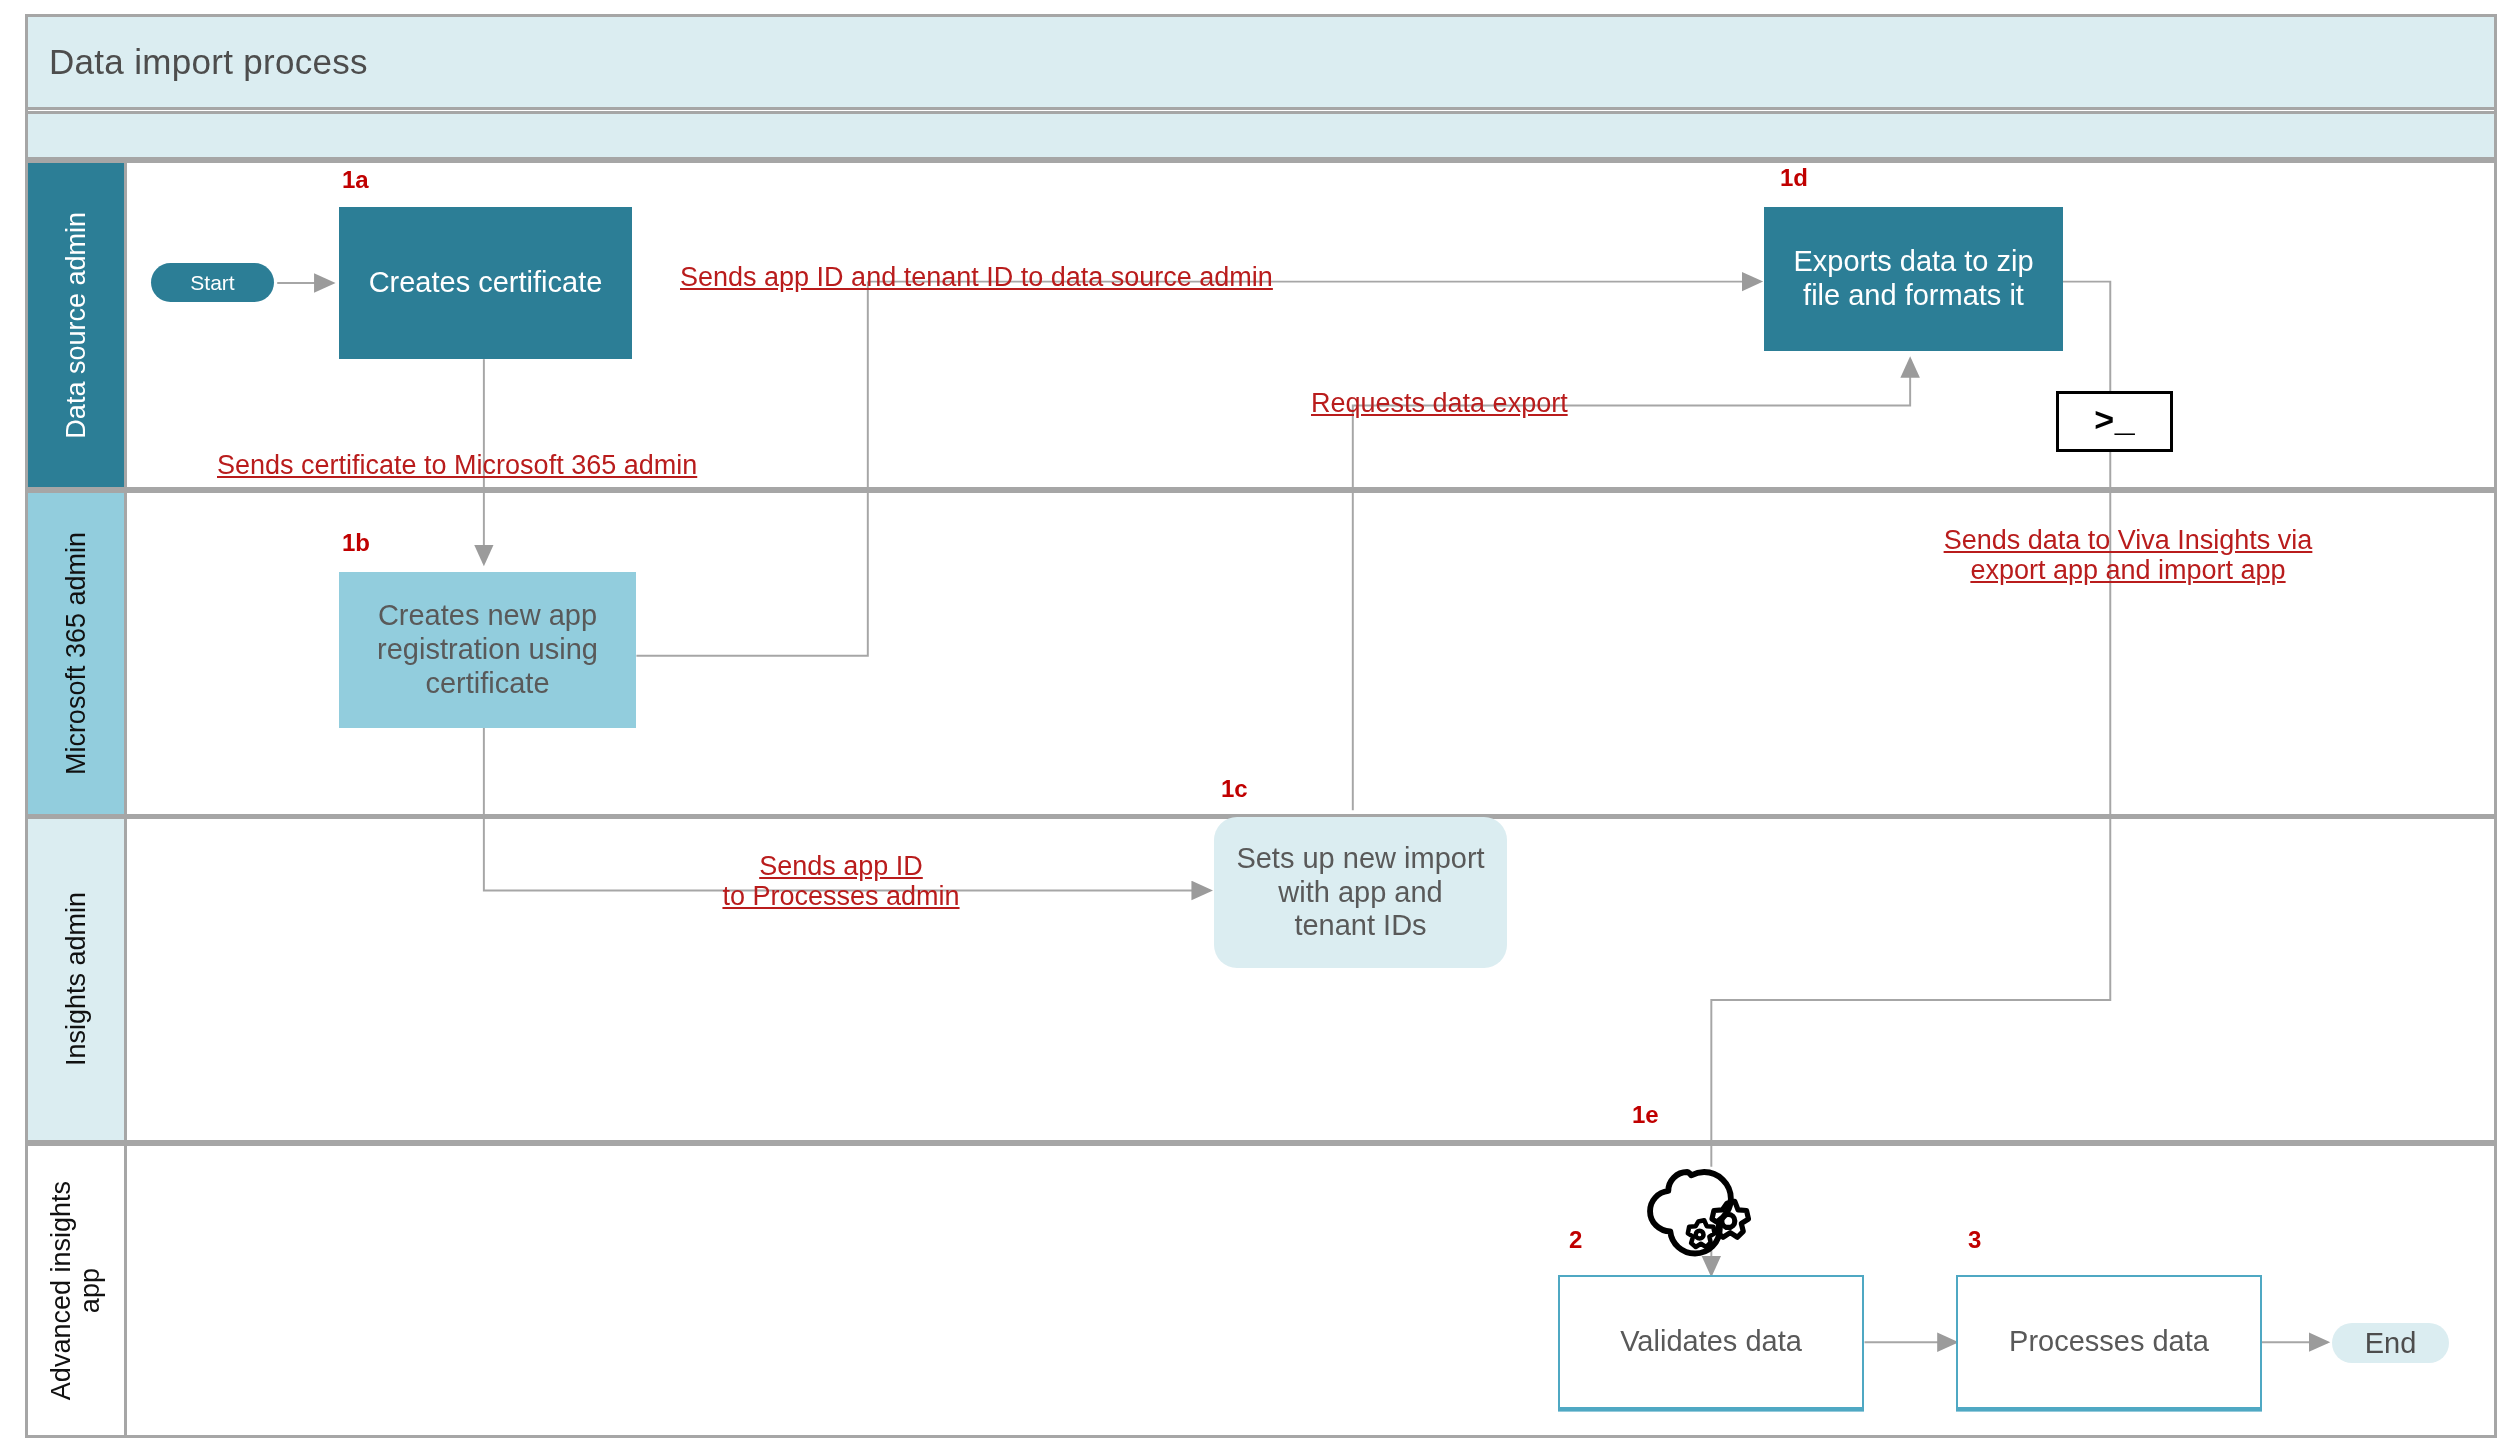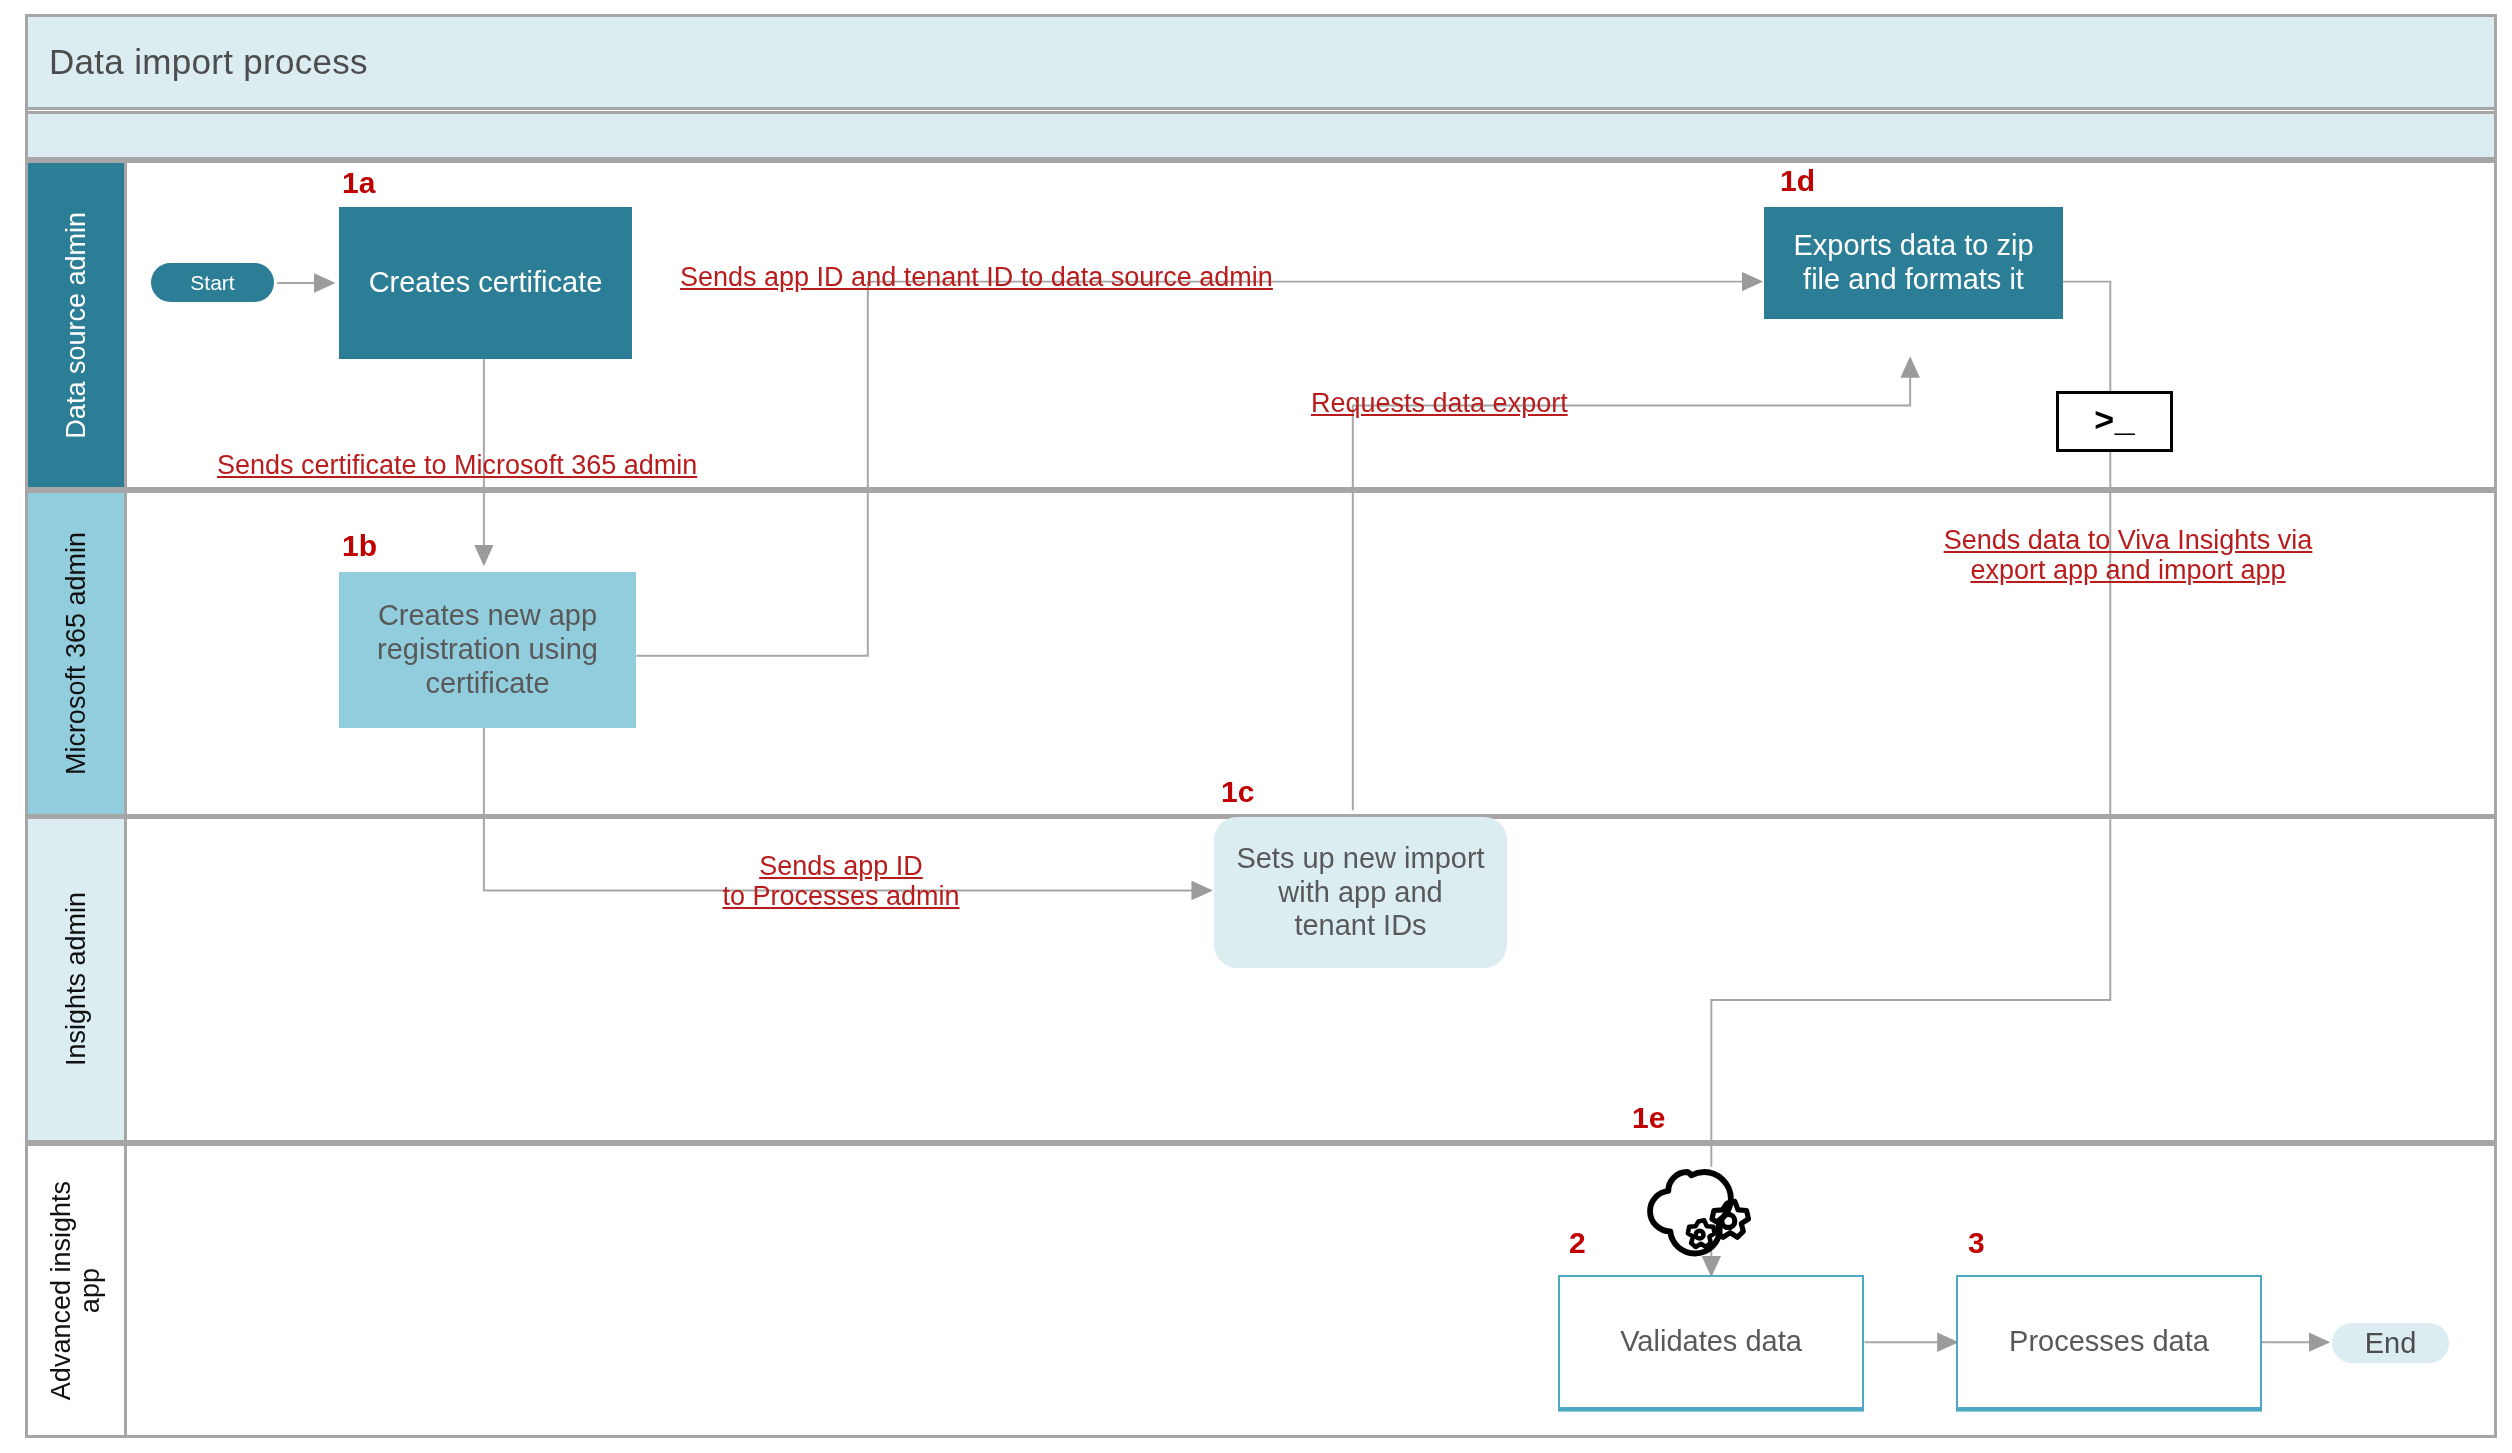--- a/index.html
+++ b/index.html
@@ -47,21 +47,21 @@
   .node-mid{background:#92cddd;color:#595959;font-size:29px;padding:0 9px;}
   .node-light{background:#dbedf1;color:#595959;font-size:29px;padding:0 9px;}
   .node-outline{background:#ffffff;color:#595959;font-size:29px;border:2px solid #4fa8c3;
                 box-shadow:0 2.6px 0 0 #4fa8c3;}
   .pill{background:#2c7e96;color:#ffffff;border-radius:651px;font-size:21px;
         display:flex;align-items:center;justify-content:center;}
   .pill-light{background:#dbedf1;color:#4d4d4d;border-radius:651px;font-size:29px;
         display:flex;align-items:center;justify-content:center;}
 
   
-  .badge{color:#c00000;font-weight:bold;font-size:30px;}
+  .badge{color:#c00000;font-weight:bold;font-size:24px;}
 
   
   .wire-label{color:#b91c1c;font-size:27px;line-height:1.12;white-space:pre-line;text-decoration:underline;}
   .wl-c{text-align:center;}
   .wl-l{text-align:left;}
 
   
   #console-icon{border:3.9px solid #000;background:#fff;box-sizing:border-box;
                 display:flex;align-items:center;justify-content:center;}
 </style>
@@ -144,21 +144,21 @@
   <div class="abs pill" style="left:151px;top:263px;width:123px;height:39px;">
     <span>Start</span>
   </div>
 
   <div class="abs badge" style="left:342px;top:166px;">1a</div>
   <div class="abs node node-dark" style="left:339px;top:207px;width:293px;height:152px;">
     <span>Creates certificate</span>
   </div>
 
   <div class="abs badge" style="left:1780px;top:164px;">1d</div>
-  <div class="abs node node-dark" style="left:1764px;top:207px;width:299px;height:112px;white-space:pre-line;">
+  <div class="abs node node-dark" style="left:1764px;top:207px;width:299px;height:144px;white-space:pre-line;">
     <span>Exports data to zip
 file and formats it</span>
   </div>
 
   <div class="abs" id="console-icon" style="left:2056px;top:391px;width:117px;height:61px;">
     <span style="font-family:'Liberation Mono',monospace;font-size:34px;font-weight:bold;color:#000;">&gt;_</span>
   </div>
 
   <div class="abs badge" style="left:342px;top:529px;">1b</div>
   <div class="abs node node-mid" style="left:339px;top:572px;width:297px;height:156px;white-space:pre-line;">

